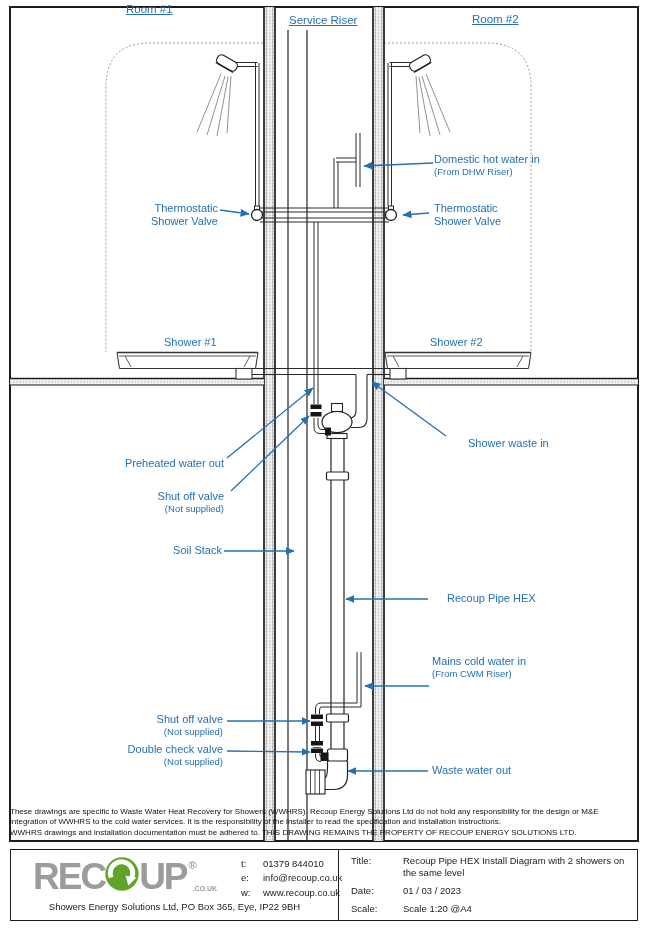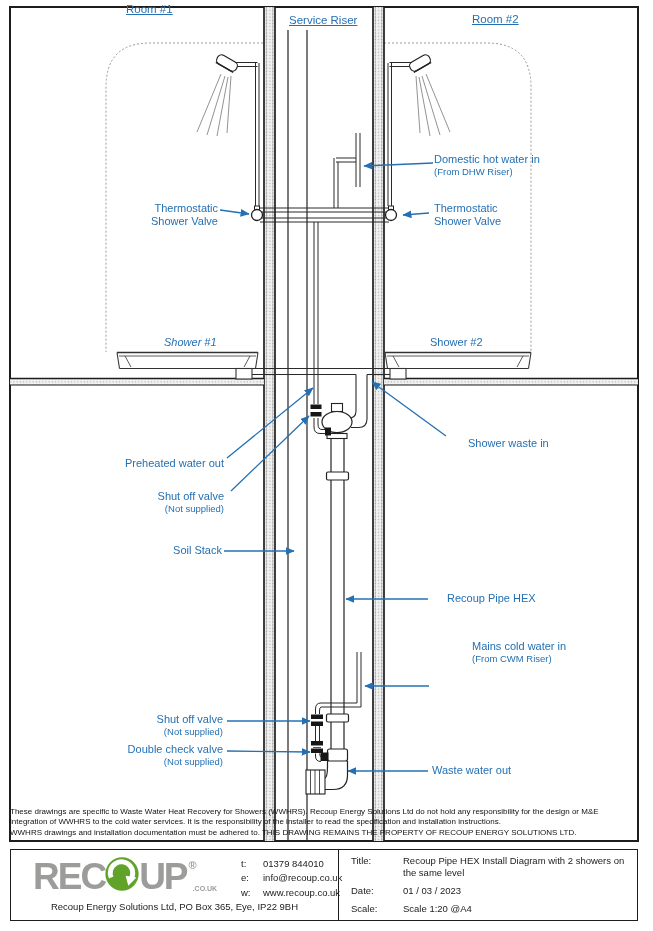--- a/index.html
+++ b/index.html
@@ -242,37 +242,37 @@
 
   <div class="lbl ralign" style="right:435px;top:202px;">
     <span>Thermostatic</span><br>
     <span>Shower Valve</span>
   </div>
   <div class="lbl" style="left:434px;top:202px;">
     <span>Thermostatic</span><br>
     <span>Shower Valve</span>
   </div>
 
-  <div class="lbl" style="left:164px;top:336px;font-style:italic;">Shower #1</div>
+  <div class="lbl" style="left:164px;top:336px;">Shower #1</div>
   <div class="lbl" style="left:430px;top:336px;">Shower #2</div>
 
   <div class="lbl" style="left:432px;top:437px;margin-left:36px;">Shower waste in</div>
 
   <div class="lbl ralign" style="right:429px;top:457px;">Preheated water out</div>
 
   <div class="lbl ralign" style="right:429px;top:490px;">
     <span>Shut off valve</span>
     <span class="sub">(Not supplied)</span>
   </div>
 
   <div class="lbl ralign" style="right:431px;top:544px;">Soil Stack</div>
 
   <div class="lbl" style="left:431px;top:592px;padding-left:16px;">Recoup Pipe HEX</div>
 
-  <div class="lbl" style="left:432px;top:640px;margin-left:40px;">
+  <div class="lbl" style="left:432px;top:655px;">
     <span>Mains cold water in</span>
     <span class="sub">(From CWM Riser)</span>
   </div>
 
   <div class="lbl ralign" style="right:430px;top:713px;">
     <span>Shut off valve</span>
     <span class="sub">(Not supplied)</span>
   </div>
 
   <div class="lbl ralign" style="right:430px;top:743px;">
@@ -311,21 +311,21 @@
       <div class="row">
         <span class="k">e:</span>
         <span>info@recoup.co.uk</span>
       </div>
       <div class="row">
         <span class="k">w:</span>
         <span>www.recoup.co.uk</span>
       </div>
     </div>
 
-    <div class="address">Recoup Energy Solutions Ltd, PO Box 365, Eye, IP22 9BH</div>
+    <div class="address">Showers Energy Solutions Ltd, PO Box 365, Eye, IP22 9BH</div>
 
     <div class="tblock">
       <div class="trow">
         <span class="tk">Title:</span>
         <span class="tv">Recoup Pipe HEX Install Diagram with 2 showers on the same level</span>
       </div>
       <div class="trow">
         <span class="tk">Date:</span>
         <span class="tv">01 / 03 / 2023</span>
       </div>

